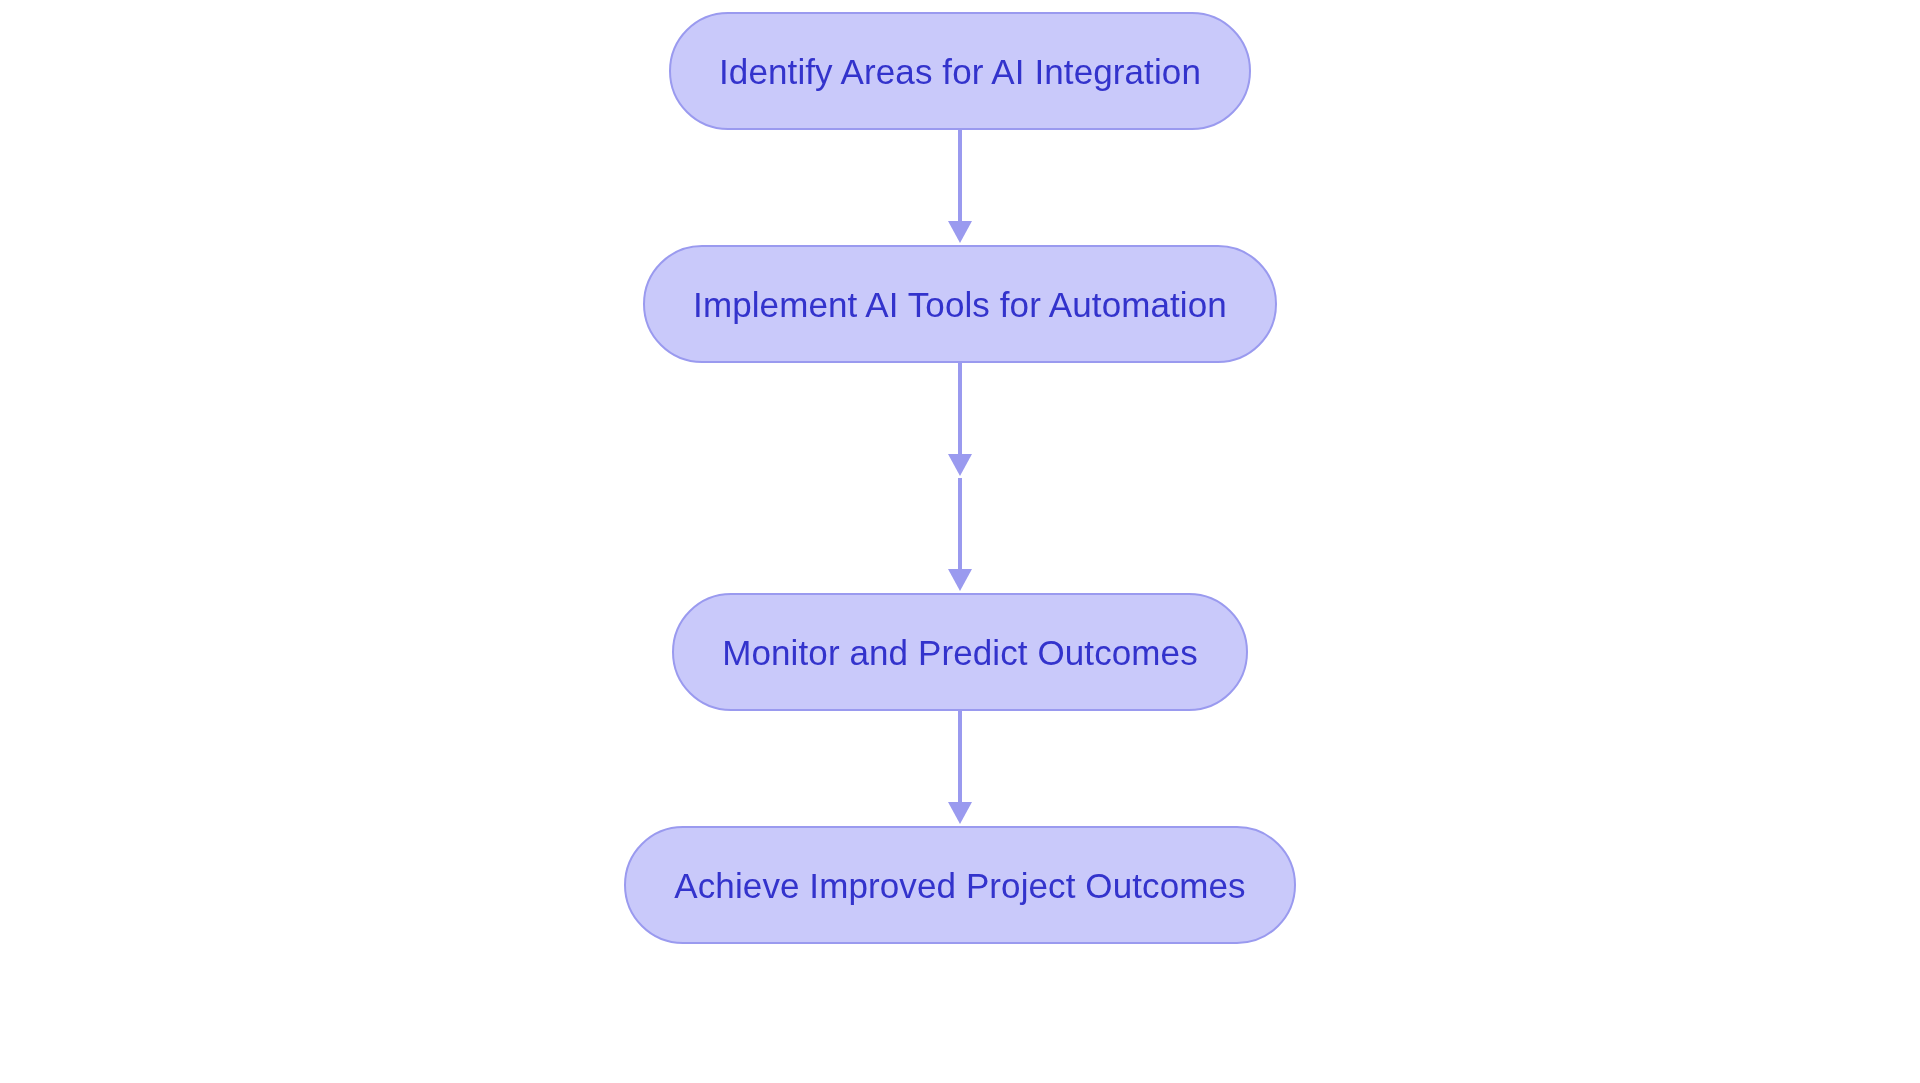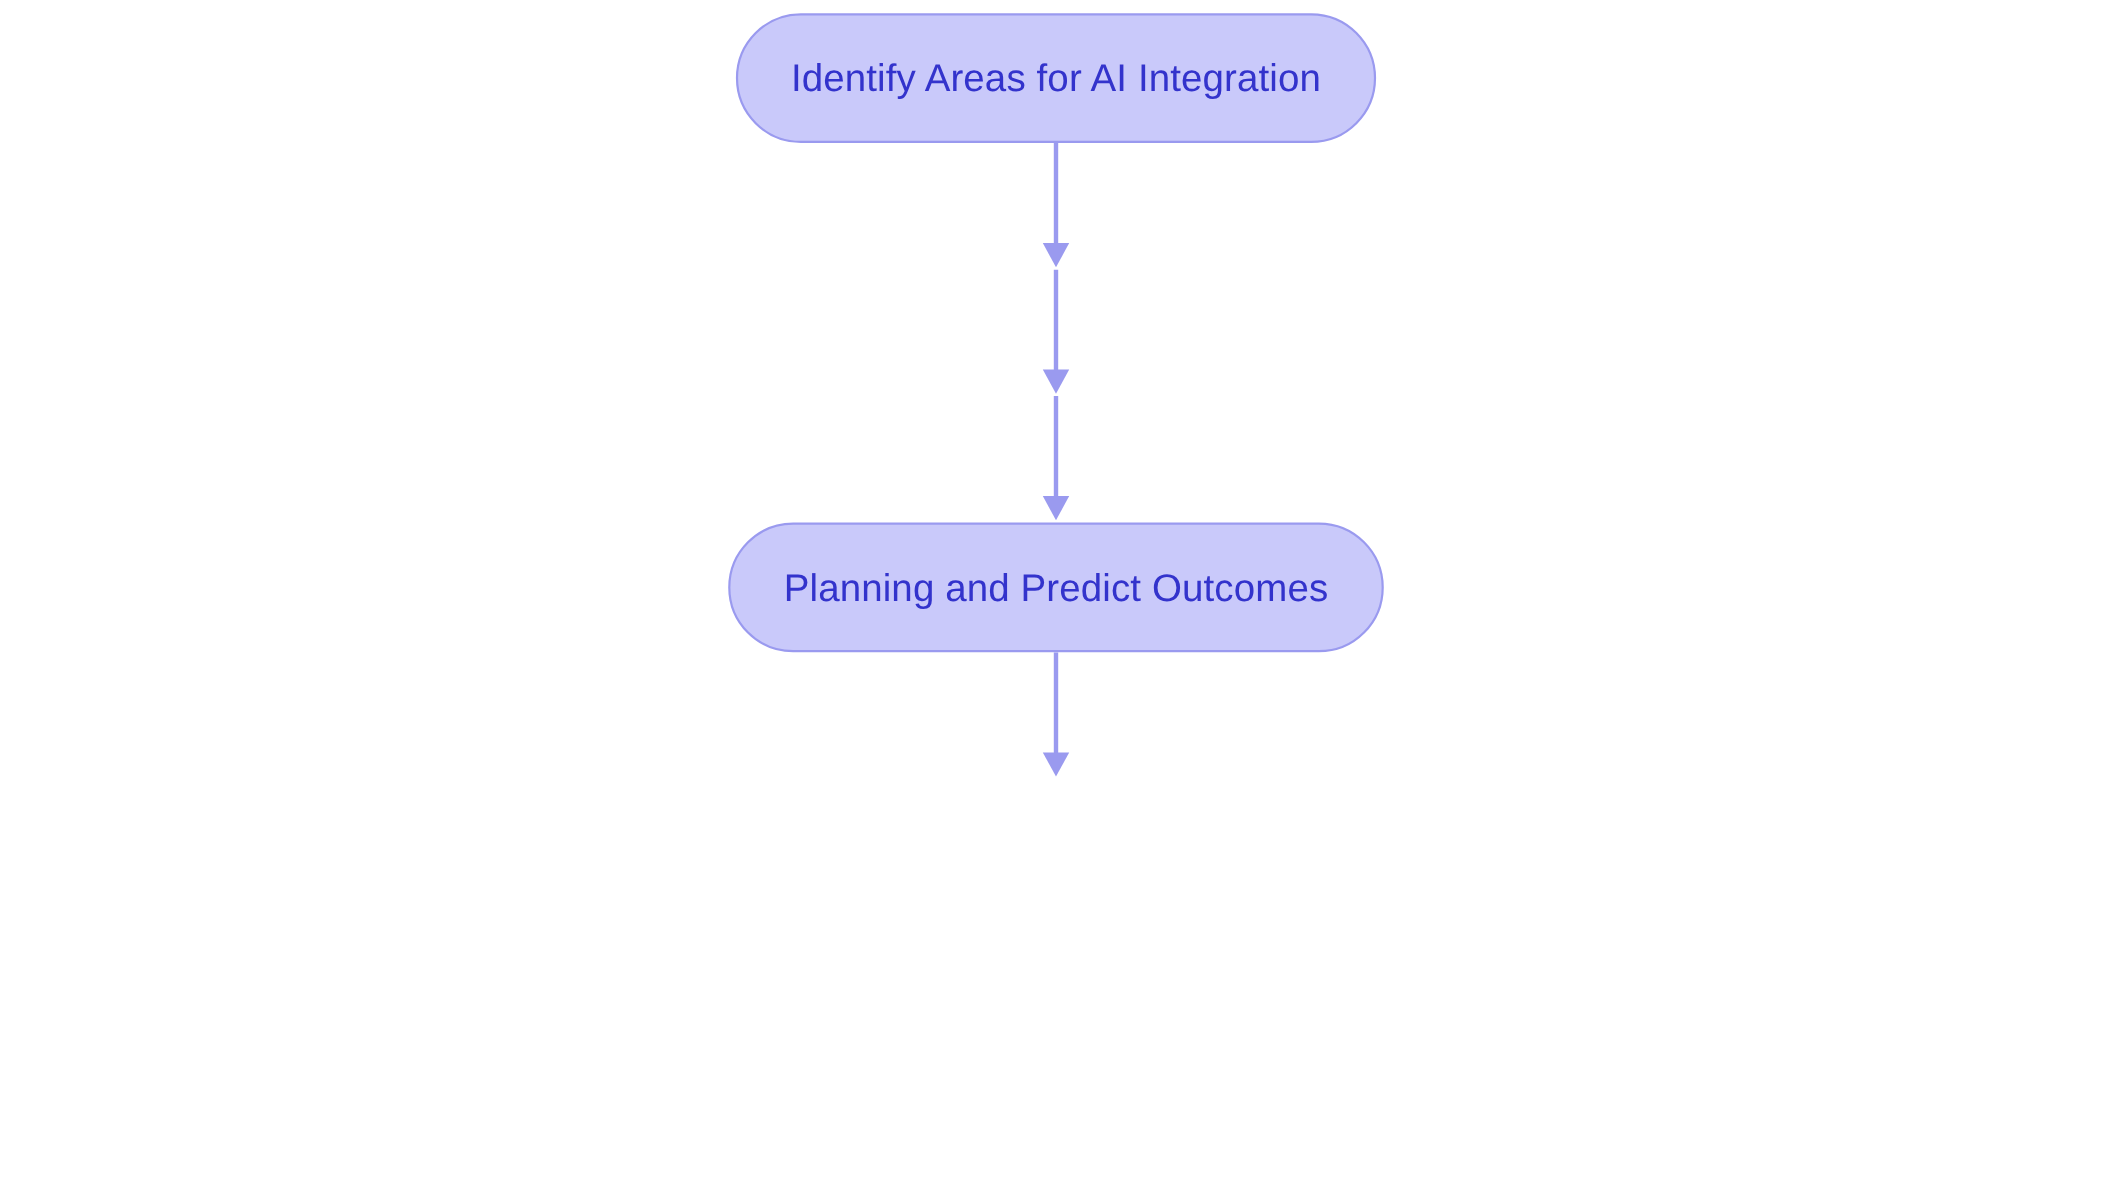--- a/index.html
+++ b/index.html
@@ -76,42 +76,48 @@
       <span class="flow-node-label">Identify Areas for AI Integration</span>
     </div>
 
     <div class="flow-connector">
       <svg width="40" height="115" viewBox="0 0 40 115" xmlns="http://www.w3.org/2000/svg">
         <line x1="20" y1="0" x2="20" y2="94" stroke="#9a9aef" stroke-width="4"></line>
         <polygon points="20,113 8,91 32,91" fill="#9a9aef"></polygon>
       </svg>
     </div>
 
+    <div class="flow-node">
+      <span class="flow-node-label">Implement AI Tools for Automation</span>
+    </div>
 
     <div class="flow-connector">
       <svg width="40" height="115" viewBox="0 0 40 115" xmlns="http://www.w3.org/2000/svg">
         <line x1="20" y1="0" x2="20" y2="94" stroke="#9a9aef" stroke-width="4"></line>
         <polygon points="20,113 8,91 32,91" fill="#9a9aef"></polygon>
       </svg>
     </div>
 
 
     <div class="flow-connector">
       <svg width="40" height="115" viewBox="0 0 40 115" xmlns="http://www.w3.org/2000/svg">
         <line x1="20" y1="0" x2="20" y2="94" stroke="#9a9aef" stroke-width="4"></line>
         <polygon points="20,113 8,91 32,91" fill="#9a9aef"></polygon>
       </svg>
     </div>
 
     <div class="flow-node">
-      <span class="flow-node-label">Planning and Predict Outcomes</span>
+      <span class="flow-node-label">Monitor and Predict Outcomes</span>
     </div>
 
     <div class="flow-connector">
       <svg width="40" height="115" viewBox="0 0 40 115" xmlns="http://www.w3.org/2000/svg">
         <line x1="20" y1="0" x2="20" y2="94" stroke="#9a9aef" stroke-width="4"></line>
         <polygon points="20,113 8,91 32,91" fill="#9a9aef"></polygon>
       </svg>
     </div>
 
+    <div class="flow-node">
+      <span class="flow-node-label">Achieve Improved Project Outcomes</span>
+    </div>
 
   </div>
 </div>
 
 </body></html>

